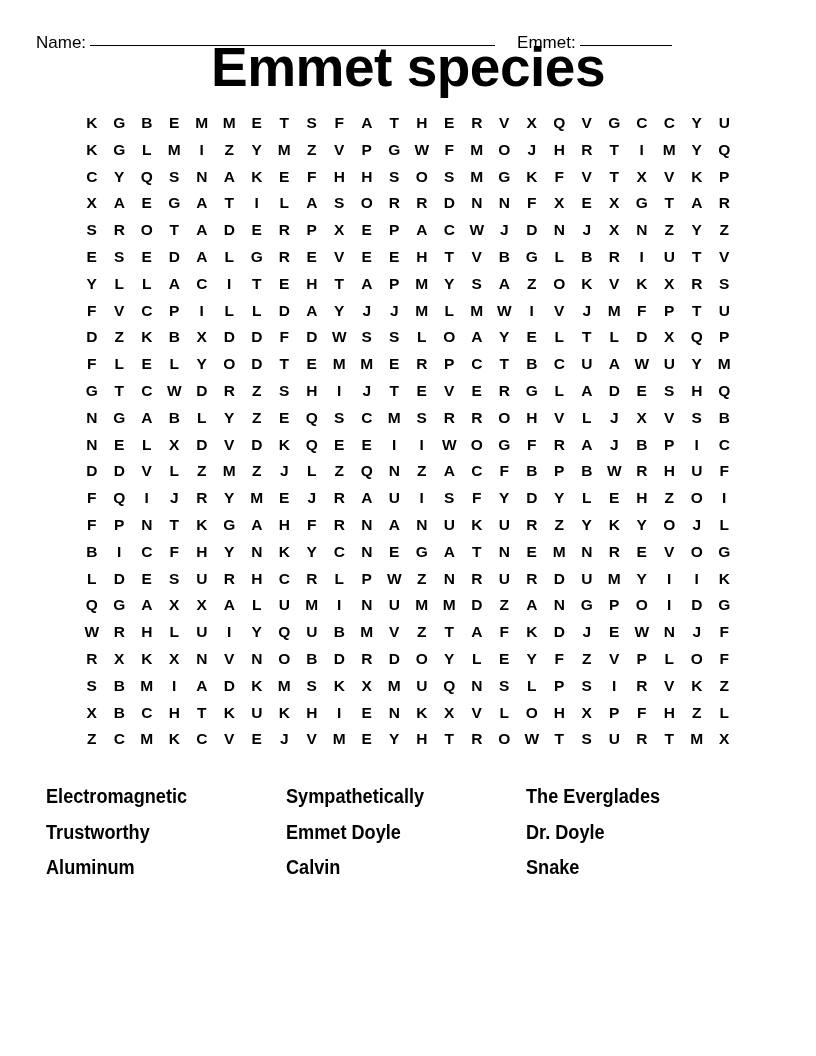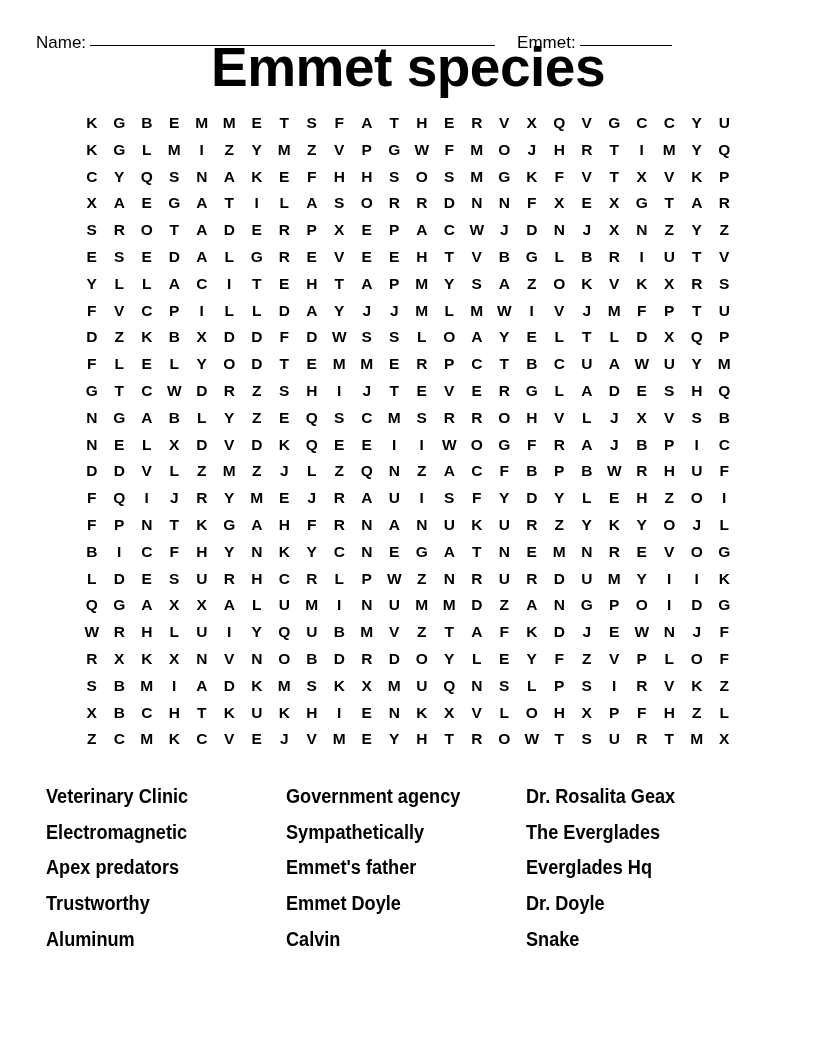--- a/index.html
+++ b/index.html
@@ -752,33 +752,23 @@
       <div class="grid-cell">U</div>
       <div class="grid-cell">R</div>
       <div class="grid-cell">T</div>
       <div class="grid-cell">M</div>
       <div class="grid-cell">X</div>
     </div>
   </div>
 
 <div class="word-list">
     <div class="word-row">
-      <div class="word-cell word-col-0">Veterinary Clinic</div>
-      <div class="word-cell word-col-1">Government agency</div>
-      <div class="word-cell word-col-2">Dr. Rosalita Geax</div>
-    </div>
-    <div class="word-row">
       <div class="word-cell word-col-0">Electromagnetic</div>
       <div class="word-cell word-col-1">Sympathetically</div>
       <div class="word-cell word-col-2">The Everglades</div>
-    </div>
-    <div class="word-row">
-      <div class="word-cell word-col-0">Apex predators</div>
-      <div class="word-cell word-col-1">Emmet's father</div>
-      <div class="word-cell word-col-2">Everglades Hq</div>
     </div>
     <div class="word-row">
       <div class="word-cell word-col-0">Trustworthy</div>
       <div class="word-cell word-col-1">Emmet Doyle</div>
       <div class="word-cell word-col-2">Dr. Doyle</div>
     </div>
     <div class="word-row">
       <div class="word-cell word-col-0">Aluminum</div>
       <div class="word-cell word-col-1">Calvin</div>
       <div class="word-cell word-col-2">Snake</div>

